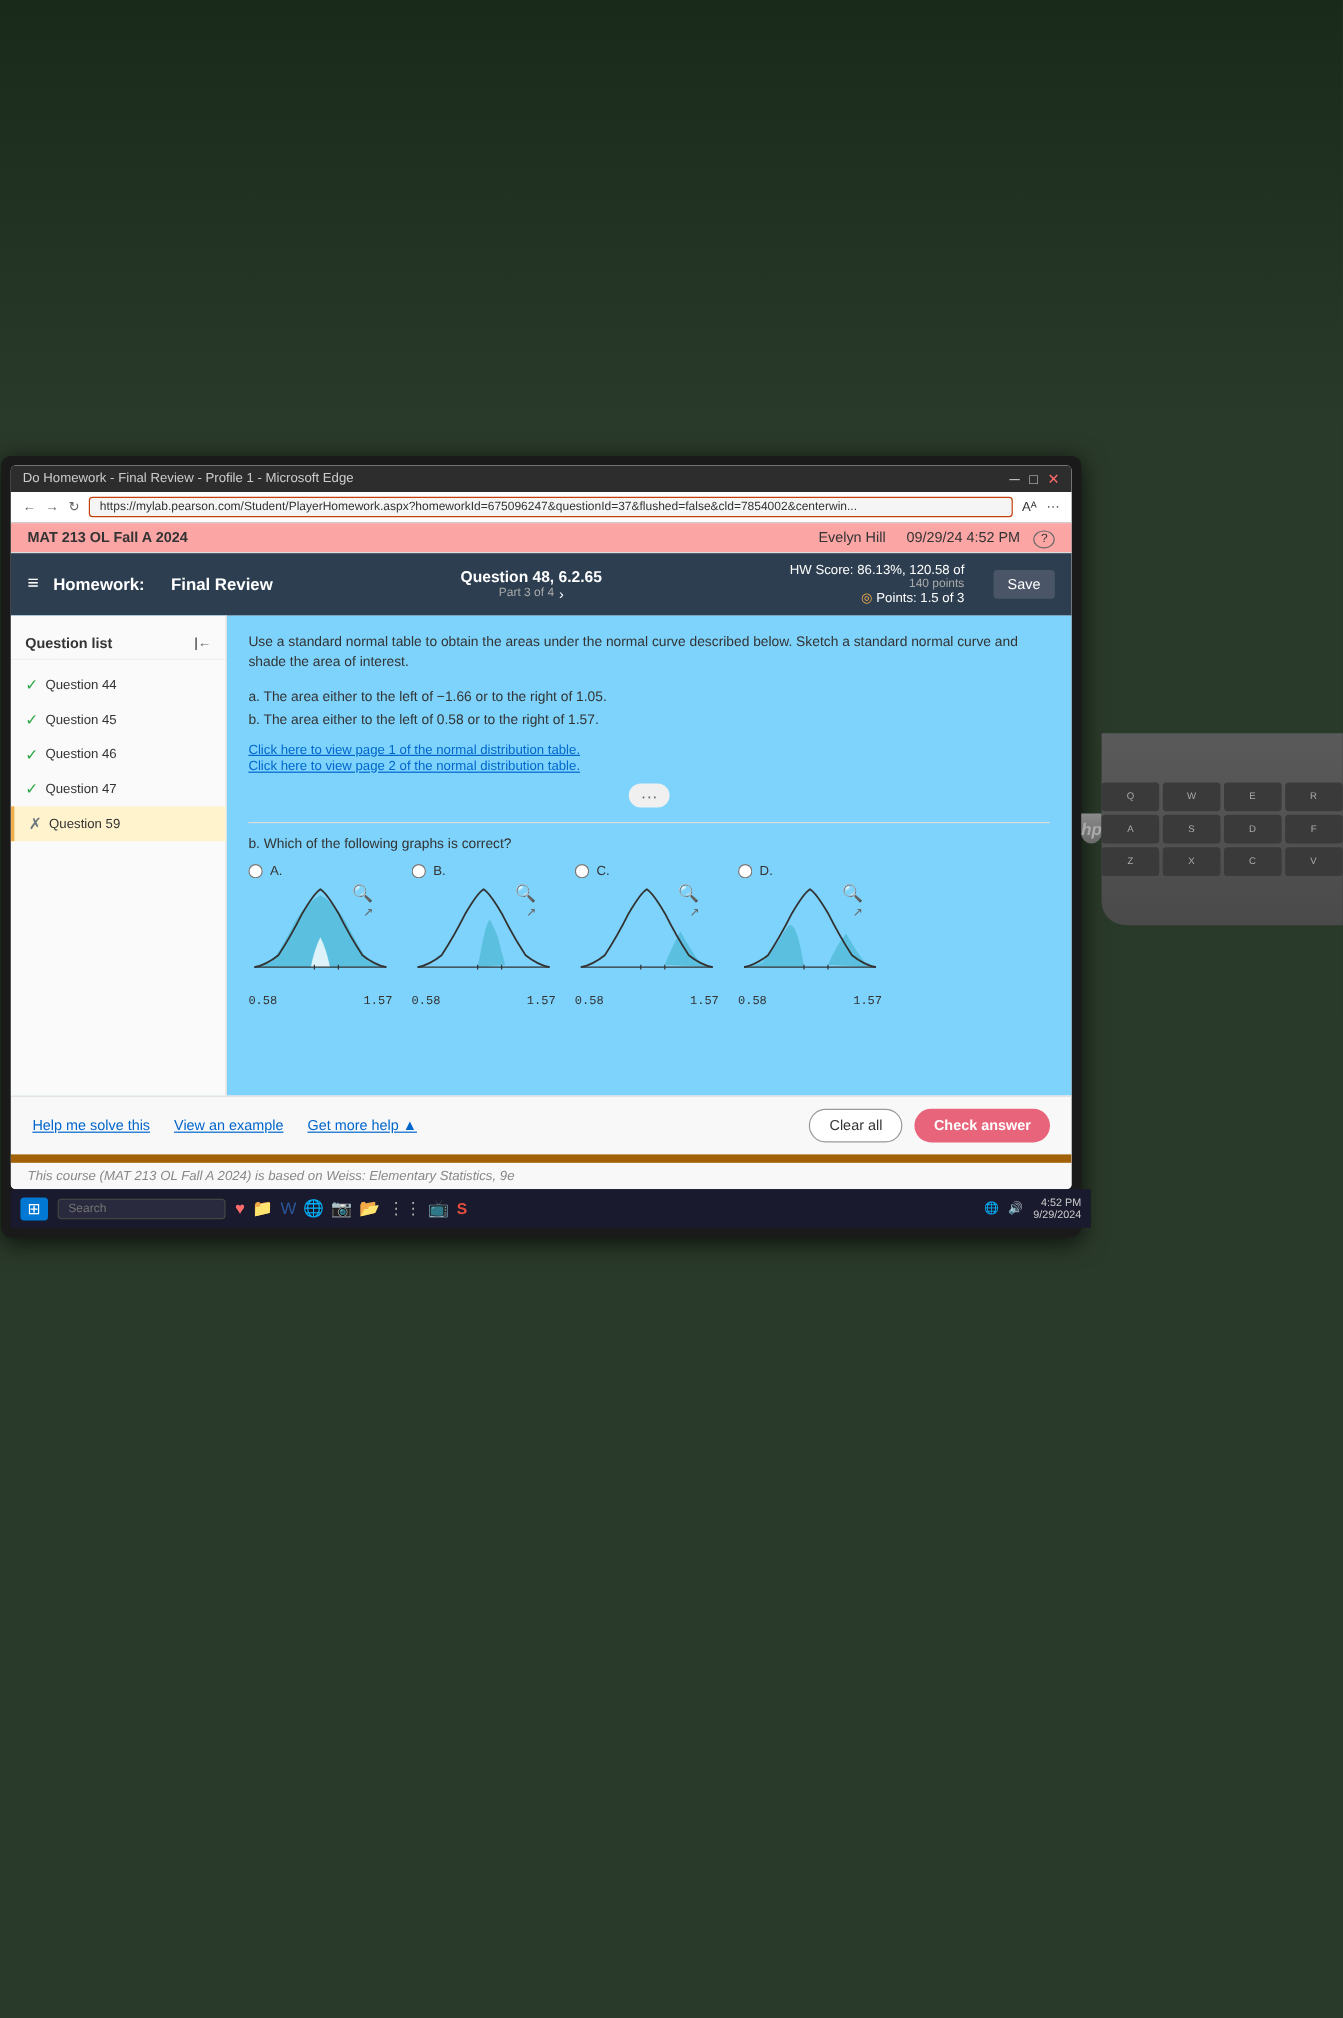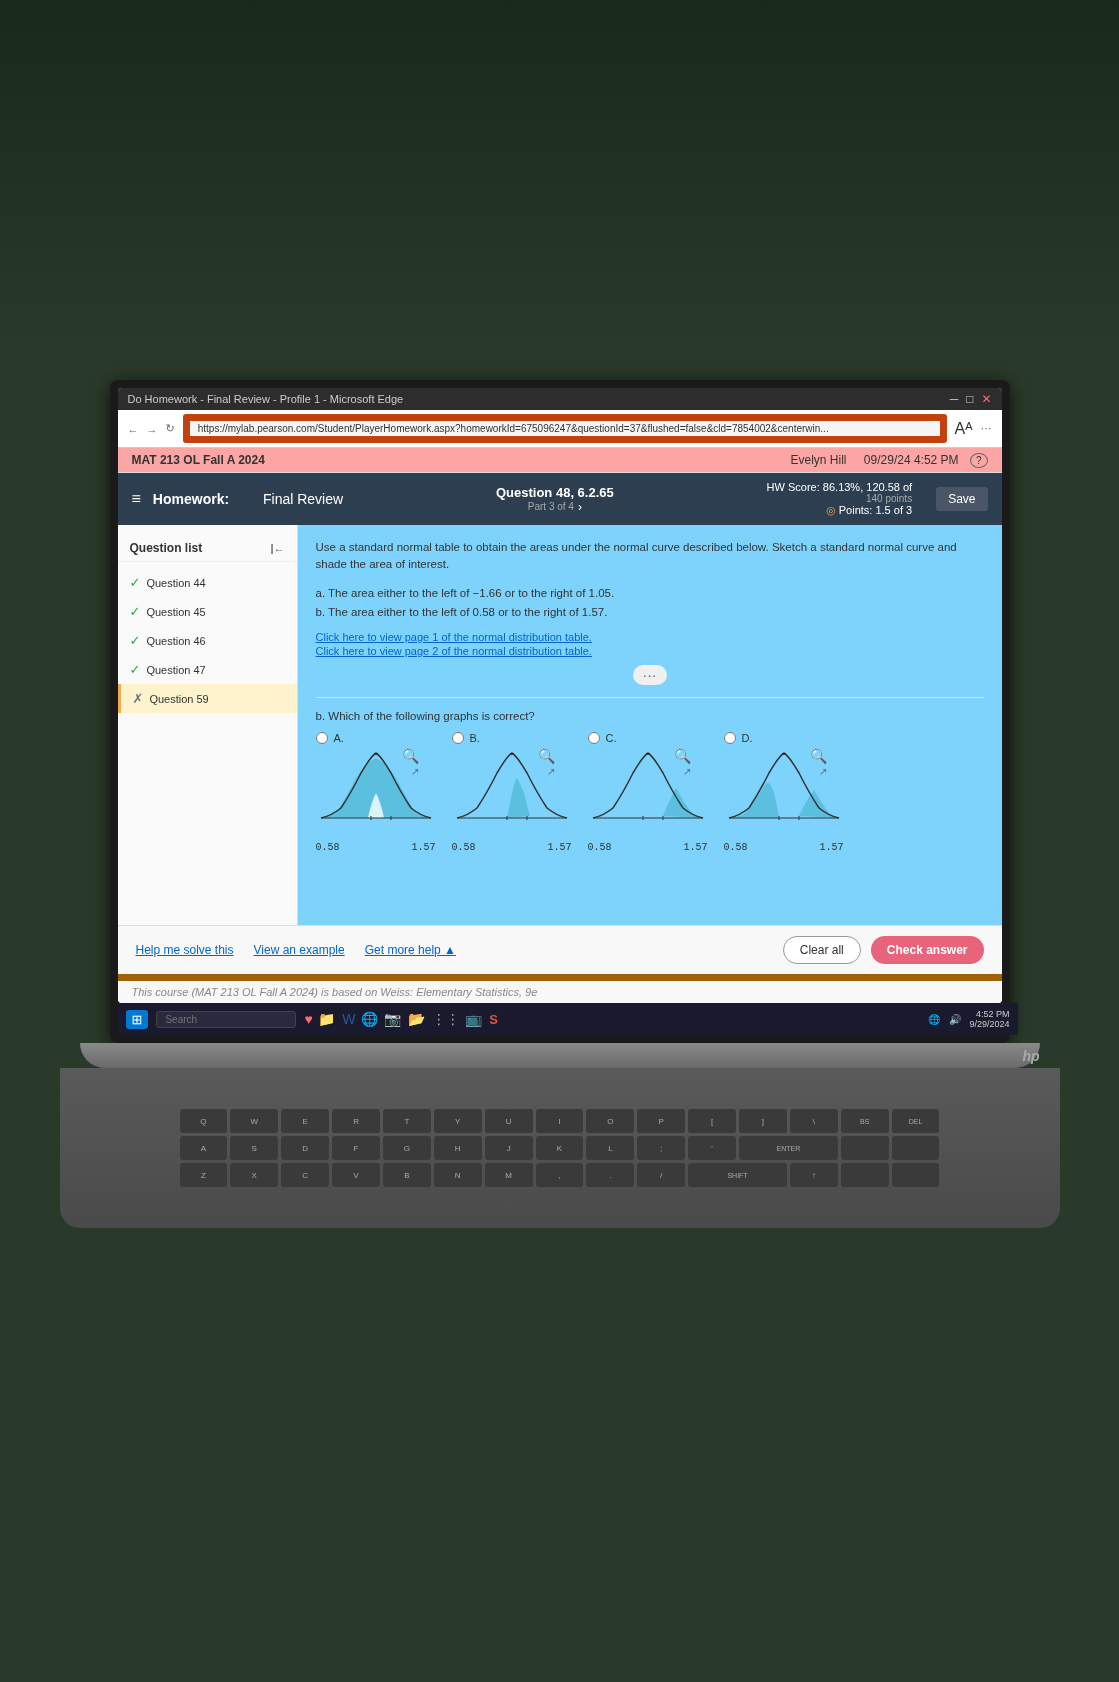--- a/index.html
+++ b/index.html
@@ -54,21 +54,21 @@
       padding: 4px 10px;
       display: flex;
       align-items: center;
       gap: 8px;
       font-size: 11px;
       color: #333;
     }
 
     .address-url {
       background: #f5f5f5;
-      border: 7px solid #c2410c;
+      border: 1px solid #c2410c;
       border-radius: 3px;
       padding: 2px 8px;
       font-size: 10px;
       color: #333;
       flex: 1;
     }
 
     
     .course-header {
       background: #fca5a5;
@@ -447,58 +447,58 @@
       height: 350px;
       width: 1119px;
       background: linear-gradient(to bottom, #1a2a1a, #2a3a2a);
     }
   </style>
 </head>
 <body>
 
 <div class="top-room"></div>
 
-<div style="display:flex; flex-direction:column; align-items:center; width:1117px;">
+<div style="display:flex; flex-direction:row; align-items:center; width:1117px;">
 
   <div class="laptop-screen-area">
 
     <div class="browser-window">
 
       <div class="browser-titlebar">
         <span>Do Homework - Final Review - Profile 1 - Microsoft Edge</span>
         <div class="browser-titlebar-controls">
           <span>─</span>
           <span>□</span>
           <span style="color:#ff6b6b;">✕</span>
         </div>
       </div>
 
       <div class="browser-addressbar">
         <span style="color:#666;">←</span>
         <span style="color:#666;">→</span>
         <span style="color:#666;">↻</span>
         <div class="address-url">https://mylab.pearson.com/Student/PlayerHomework.aspx?homeworkId=675096247&amp;questionId=37&amp;flushed=false&amp;cld=7854002&amp;centerwin...</div>
-        <span style="font-size:16px;color:#333;">Aᴬ</span>
+        <span style="font-size:11px;color:#333;">Aᴬ</span>
         <span style="font-size:11px;color:#666;">⋯</span>
       </div>
 
       <div class="course-header">
         <span style="font-weight:bold; font-size:12px;">MAT 213 OL Fall A 2024</span>
         <span>
           <span style="margin-right:14px;">Evelyn Hill</span>
           <span style="margin-right:8px;">09/29/24 4:52 PM</span>
           <span style="border:1px solid #666; border-radius:50%; padding:1px 5px; font-size:10px; cursor:pointer;">?</span>
         </span>
       </div>
 
       <div class="hw-header">
         <span class="hw-menu-icon">≡</span>
         <div class="hw-title">
           <span>Homework:</span>
-          <span style="font-weight:normal; margin-left:12px;padding-left:18px;">Final Review</span>
+          <span style="font-weight:bold; margin-left:0;padding-left:18px;">Final Review</span>
         </div>
         <div class="hw-question-info">
           <div class="hw-question-num">Question 48, 6.2.65</div>
           <div class="hw-part">
             <span>Part 3 of 4</span>
             <span class="nav-arrow">›</span>
           </div>
         </div>
         <div class="hw-score-info">
           <div>HW Score: 86.13%, 120.58 of</div>

